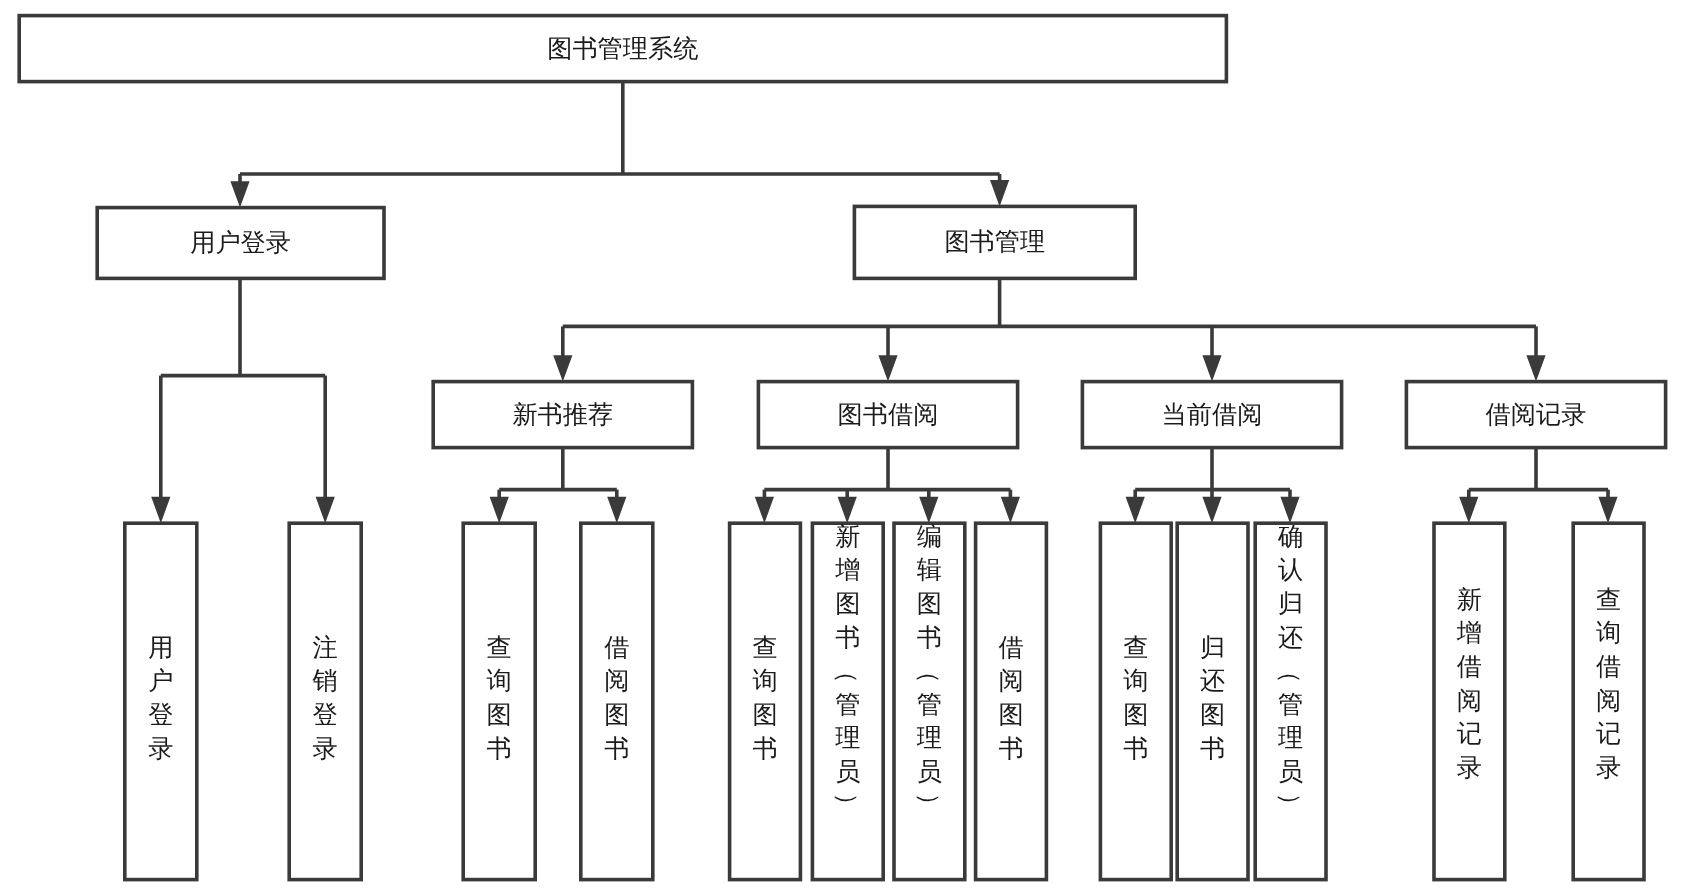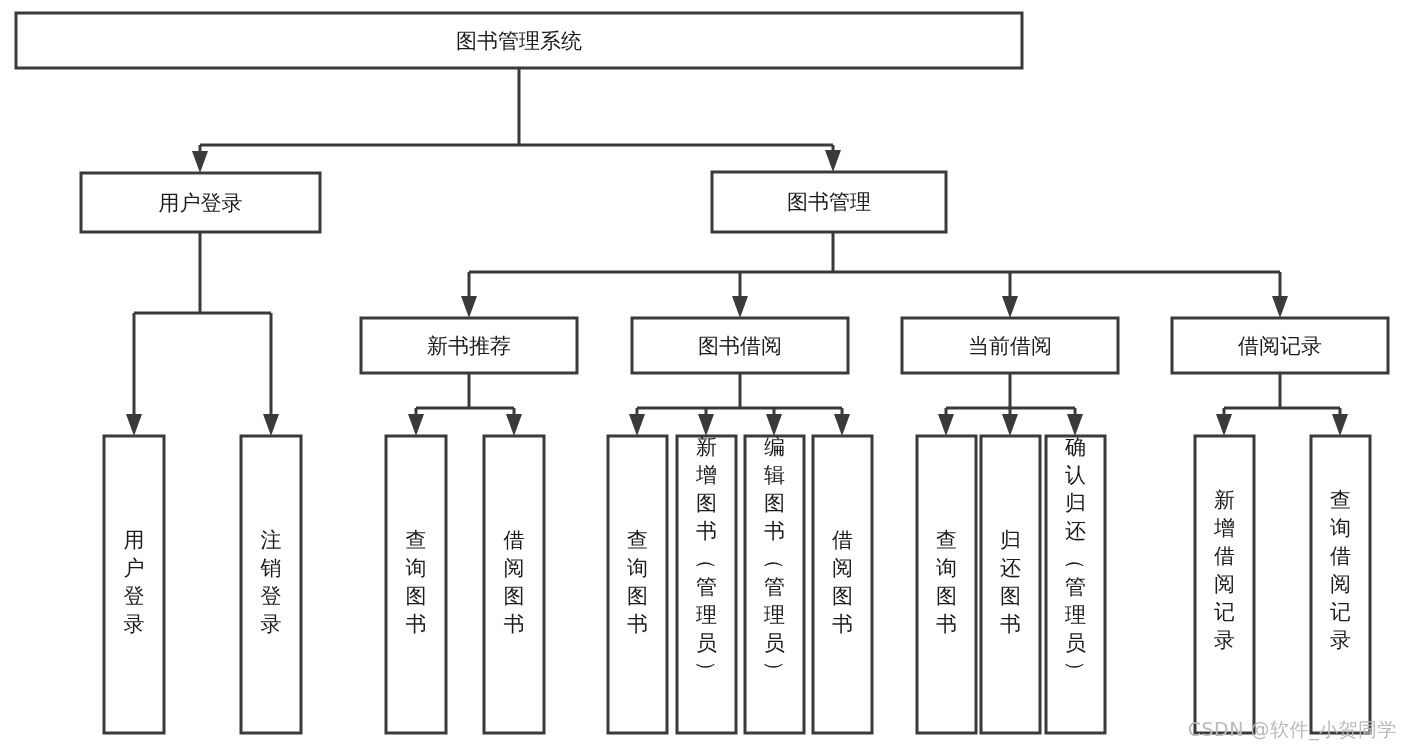--- a/index.html
+++ b/index.html
@@ -350,14 +350,13 @@
             <text x="1340.5" y="506.5" class="leaf-label">查</text>
             <text x="1340.5" y="534.5" class="leaf-label">询</text>
             <text x="1340.5" y="562.5" class="leaf-label">借</text>
             <text x="1340.5" y="590.5" class="leaf-label">阅</text>
             <text x="1340.5" y="618.5" class="leaf-label">记</text>
             <text x="1340.5" y="646.5" class="leaf-label">录</text>
           </g>
         </g>
       </g>
   </svg>
-  <div class="watermark">CSDN @软件_小贺同学</div>
 </div>
 
 </body></html>

